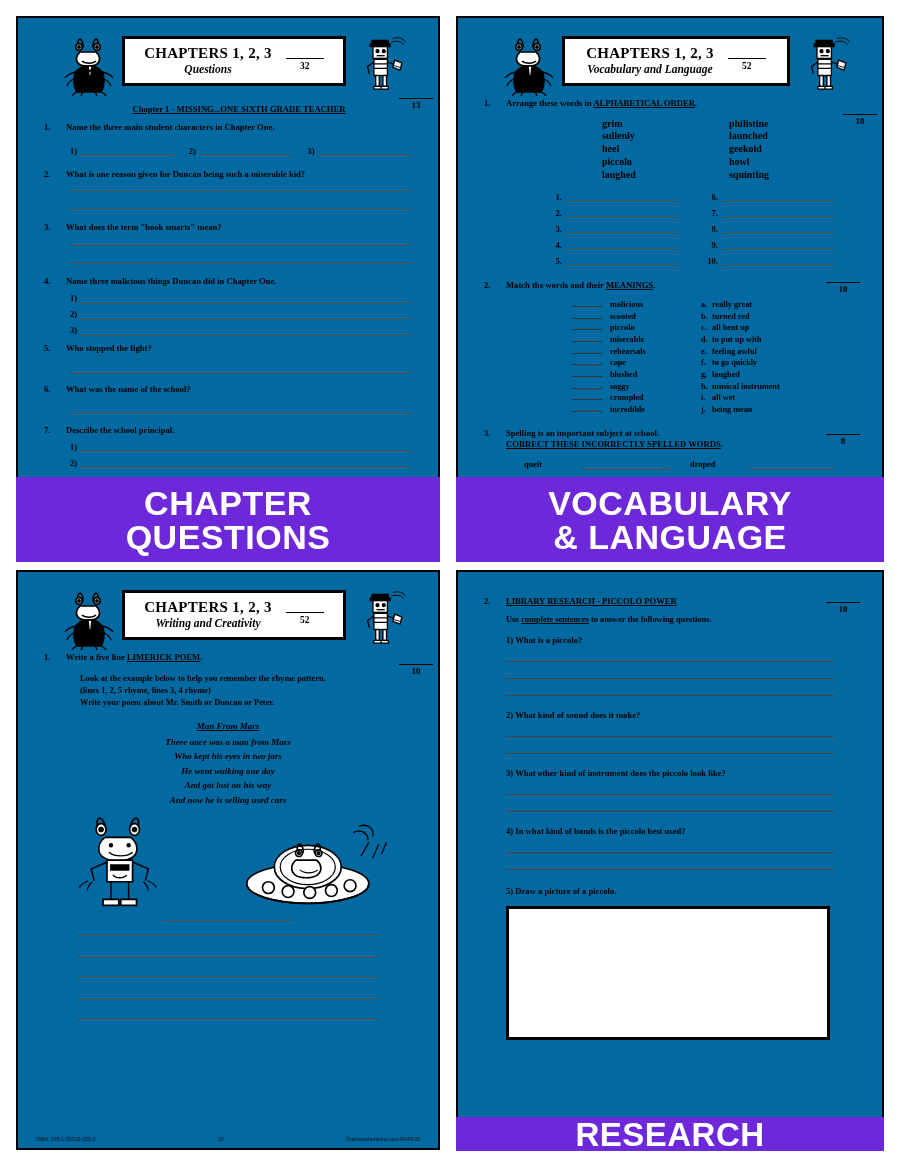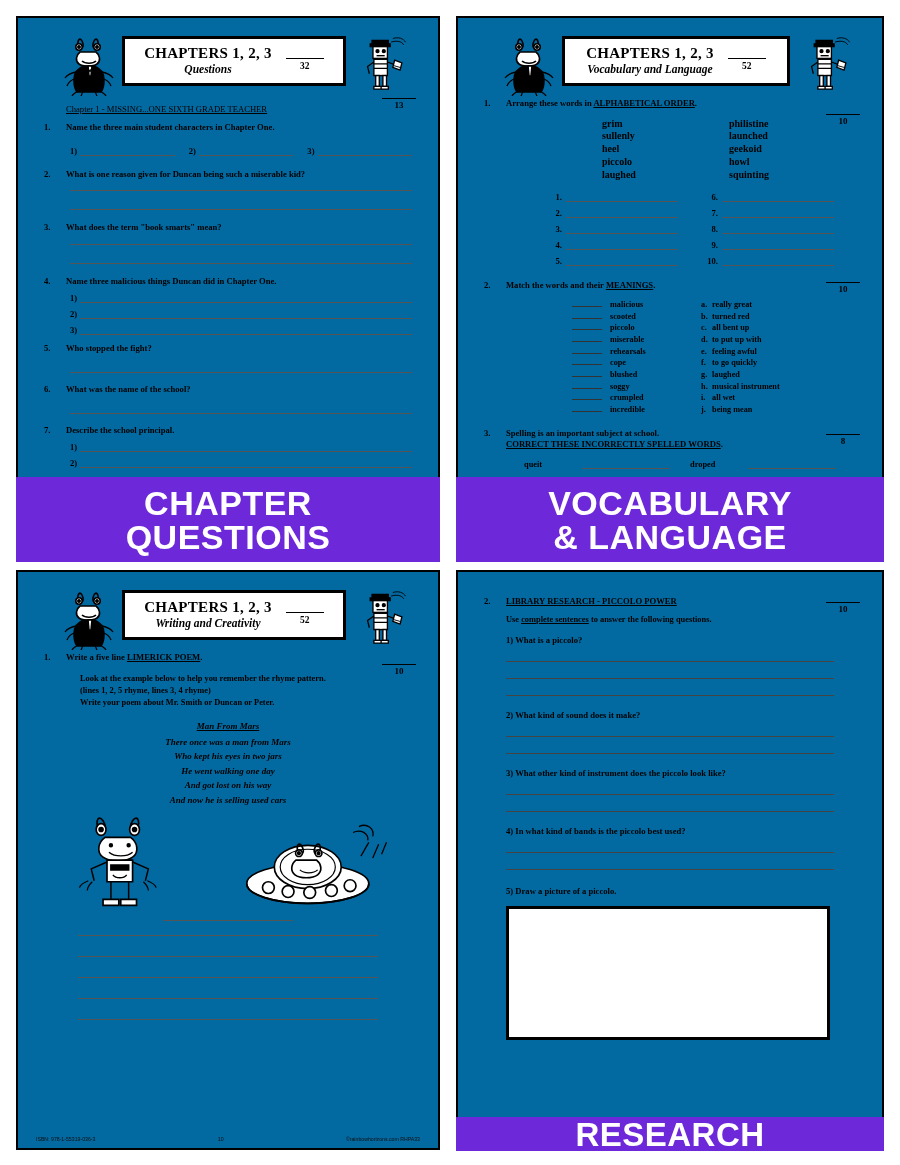--- a/index.html
+++ b/index.html
@@ -21,26 +21,26 @@
   .mascot.left{left:40px;}
   .mascot.right{right:22px;}
   .titlebox{position:absolute;left:104px;right:92px;top:4px;height:50px;border:3px solid #000;
             background:#fff;display:flex;align-items:center;justify-content:center;box-sizing:border-box;}
   .titlewrap{display:flex;align-items:center;gap:14px;}
   .tcenter{text-align:center;}
   .t1{font-size:15px;font-weight:bold;letter-spacing:.3px;line-height:1.15;}
   .t2{font-size:11.5px;font-style:italic;font-weight:bold;line-height:1.2;}
   .score{text-align:center;font-size:9.5px;font-weight:bold;padding-top:8px;}
   .score .rule{width:38px;height:1px;background:#000;margin:0 0 2px 0;}
-  .sidemark{position:absolute;right:22px;text-align:center;font-size:9px;font-weight:bold;}
+  .sidemark{position:absolute;right:5px;text-align:center;font-size:9px;font-weight:bold;}
   .sidemark .rule{width:34px;height:1px;background:#000;margin:0 auto 1px auto;}
 
   
   .body{padding:0 26px 0 26px;font-size:8.6px;}
-  .secthead{font-weight:normal;text-decoration:underline;font-size:8.6px;margin:6px 0 8px 22px;}
+  .secthead{font-weight:bold;text-decoration:underline;font-size:8.6px;margin:6px 0 8px 22px;text-align:center;}
   .q{display:flex;margin:0 0 2px 0;}
   .qn{width:22px;flex:none;font-weight:bold;font-size:8.6px;}
   .qt{font-weight:bold;font-size:8.6px;line-height:1.35;}
   .u{text-decoration:underline;}
   .line{border-bottom:1px solid #555;height:0;margin:10px 0 0 0;}
   .line.ind{margin-left:26px;}
   .answerline{display:flex;align-items:flex-end;margin:6px 0 0 26px;font-size:8.6px;font-weight:bold;}
   .answerline .lbl{flex:none;margin-right:3px;}
   .answerline .ln{flex:1;border-bottom:1px solid #555;height:9px;}
   .three{display:flex;gap:14px;margin:12px 0 0 26px;}

